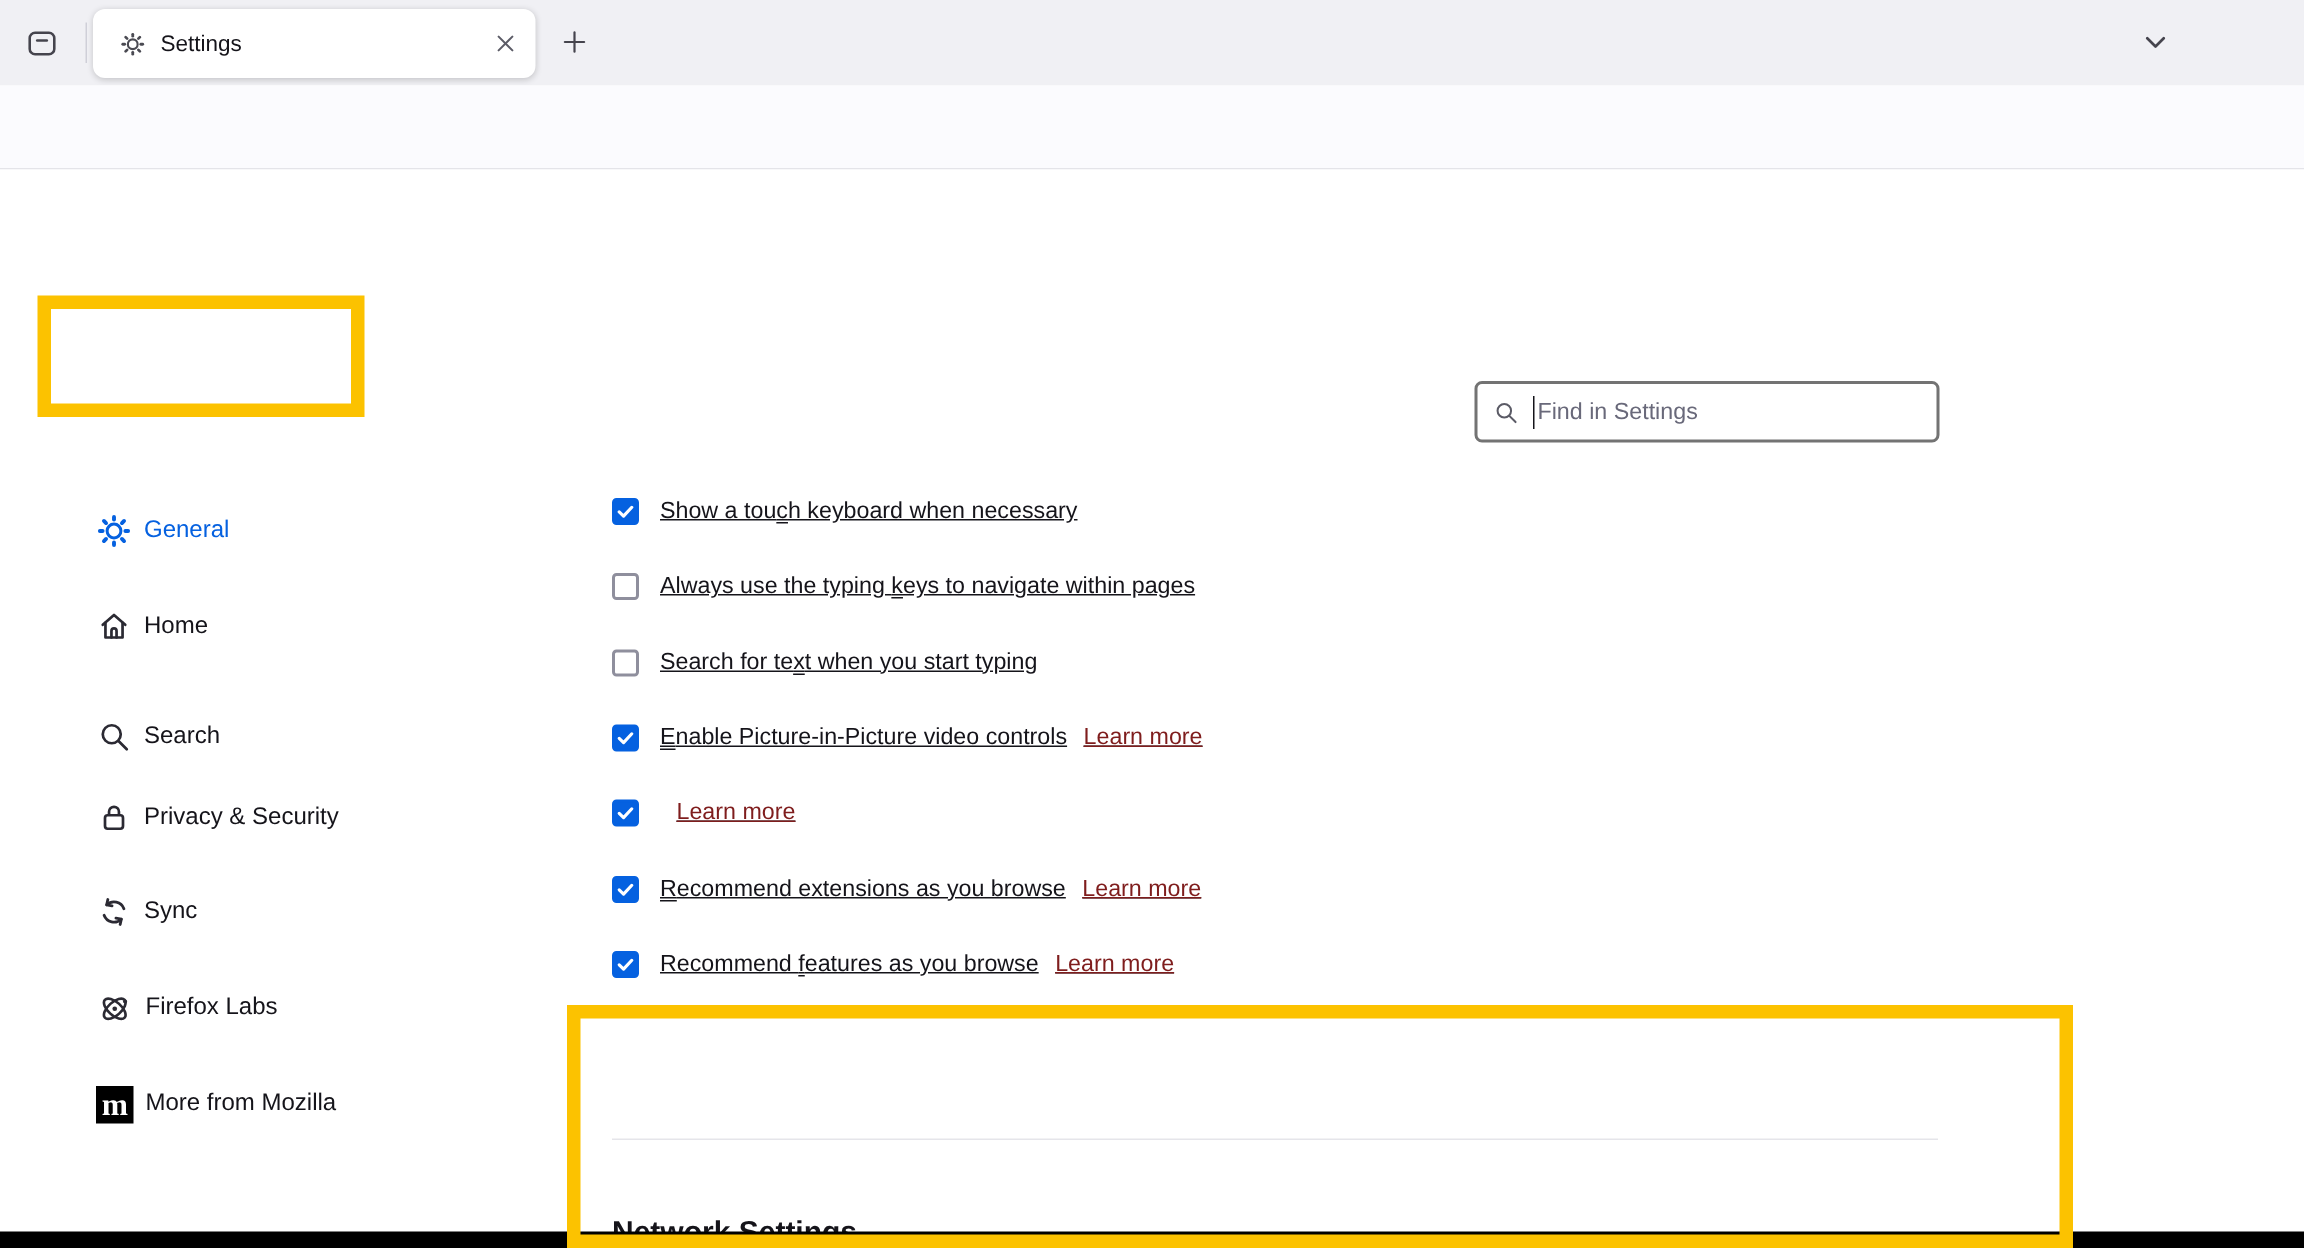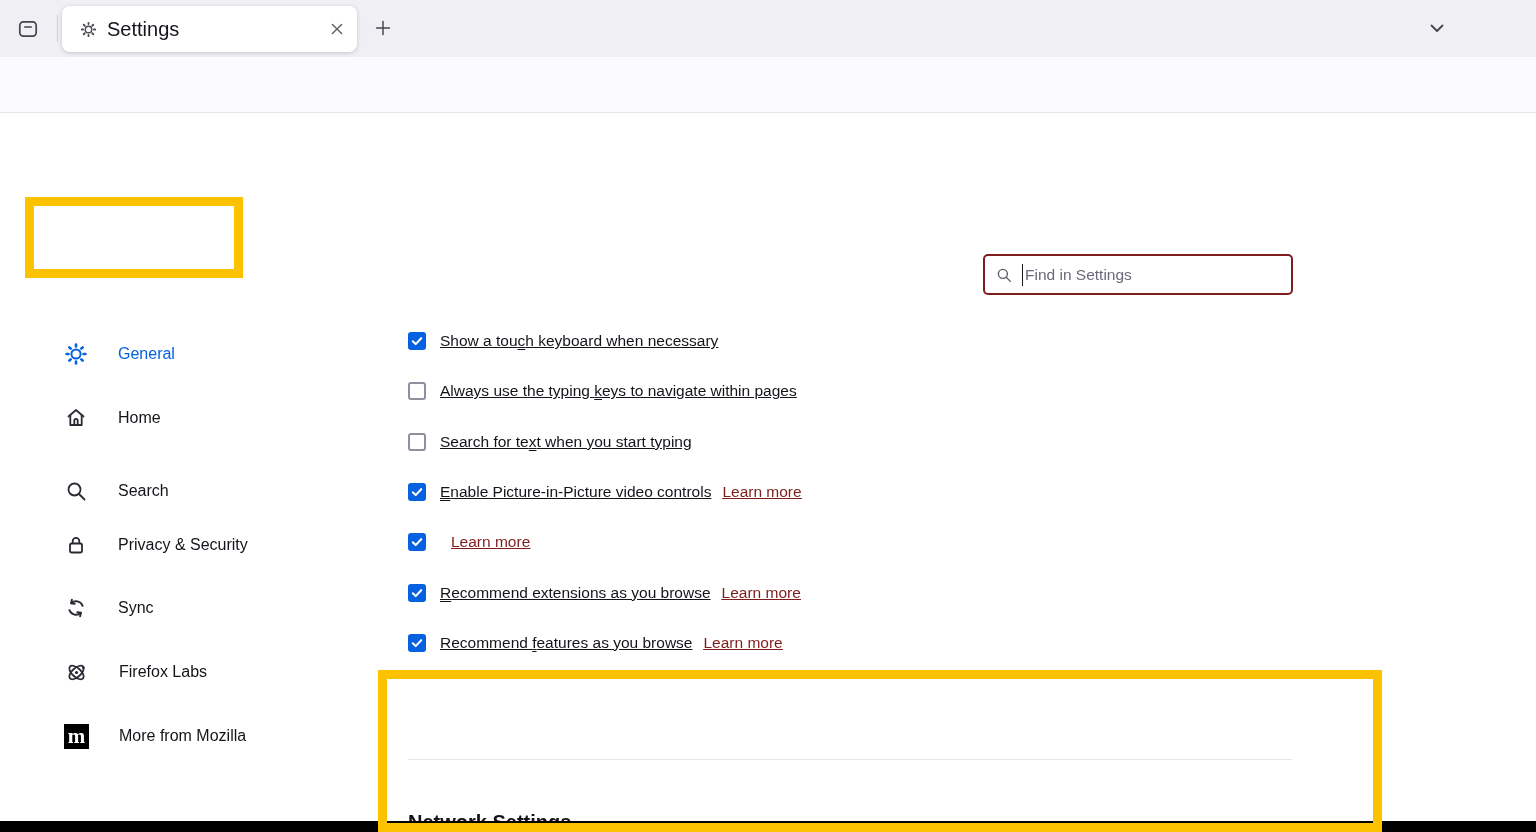--- a/index.html
+++ b/index.html
@@ -12,21 +12,21 @@
 
   
   .tabbar { position:absolute; left:0; top:0; width:100%; height:57px; background:#f0f0f4; }
   .fxview-btn { position:absolute; left:16px; top:17px; color:#45444d; }
   .tab-sep { position:absolute; left:57px; top:15px; width:1px; height:27px; background:#cfcfd8; }
   .tab {
     position:absolute; left:62px; top:6px; width:295px; height:46px; background:#fff;
     border-radius:8px; box-shadow:0 1px 4px rgba(0,0,0,.18);
     display:flex; align-items:center; padding:0 10px 0 18px;
   }
-  .tab-title { flex:1; font-size:20px; color:#15141a; margin-left:10px; }
+  .tab-title { flex:1; font-size:15px; color:#15141a; margin-left:10px; }
   .tab-close { color:#5b5b66; }
   .newtab-btn { position:absolute; left:372px; top:17px; color:#45444d; }
   .alltabs-btn { position:absolute; left:1425px; top:16px; color:#45444d; }
 
   
   .navbar { position:absolute; left:0; top:57px; width:100%; height:56px; background:#fbfbfe; border-bottom:1px solid #e4e4e9; }
   .nav-btn { position:absolute; top:74px; }
   .back-btn { left:16px; color:#45444d; }
   .fwd-btn  { left:54px; color:#b9b9c1; }
   .reload-btn { left:95px; color:#45444d; }
@@ -41,34 +41,34 @@
   .engine-chip .label { font-size:15px; color:#15141a; }
   .url-text { margin-left:11px; font-size:15.5px; color:#15141a; }
   .star-btn { margin-left:auto; margin-right:11px; color:#55545f; }
   .pocket-btn { position:absolute; left:1508px; top:74px; color:#55545f; }
 
   
   .content { position:absolute; left:0; top:113px; width:100%; height:719px; background:#fff; }
 
   .findbox {
     position:absolute; left:983px; top:141px; width:310px; height:41px;
-    border:2px solid #7f1d1d; border-radius:5px; background:#fff;
+    border:2px solid #737373; border-radius:5px; background:#fff;
     display:flex; align-items:center;
   }
   .findbox .ic { margin-left:10px; color:#5b5b66; flex:0 0 auto; }
   .caret { width:1px; height:22px; background:#15141a; margin-left:9px; flex:0 0 auto; }
   .find-input {
     border:none; outline:none; background:transparent; flex:1; margin-left:2px;
     font-family:"Liberation Sans", sans-serif; font-size:15.5px; color:#15141a; min-width:0;
   }
   .find-input::placeholder { color:#69697a; opacity:1; }
 
   
   .side-item {
-    position:absolute; left:64px; height:36px; display:flex; align-items:center; gap:30px;
+    position:absolute; left:64px; height:36px; display:flex; align-items:center; gap:8px;
     font-size:16px; color:#15141a; cursor:default; white-space:nowrap;
   }
   .side-item .ic { color:#2b2a33; }
   .side-item.selected, .side-item.selected .ic { color:#0561e0; }
   .moz-m {
     width:25px; height:25px; background:#000; color:#fff; text-align:center;
     font-family:"Liberation Serif", serif; font-weight:bold; font-size:21px; line-height:25px;
   }
 
   

